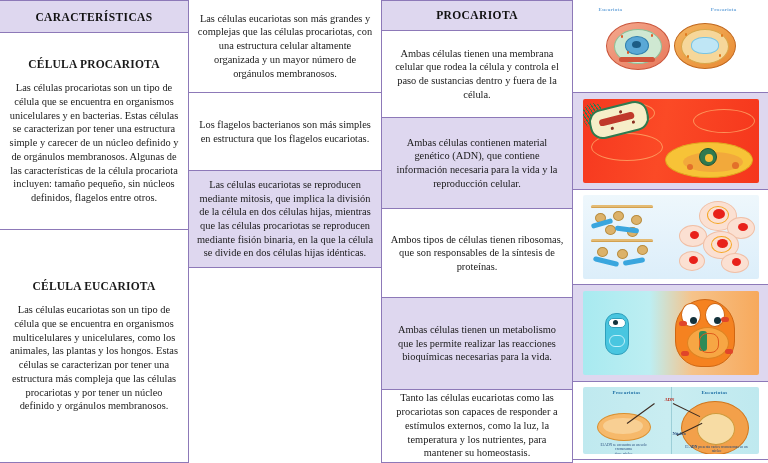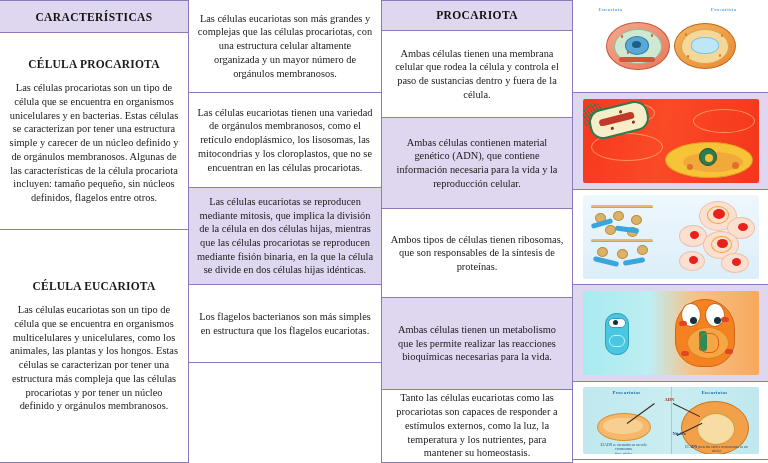--- a/index.html
+++ b/index.html
@@ -196,28 +196,25 @@
         <span class="cell-body">Las células eucariotas son un tipo de célula que se  encuentra en organismos multicelulares y  unicelulares, como los animales, las plantas y los hongos. Estas células se caracterizan por tener una estructura más compleja que las células procariotas y  por tener un núcleo definido y orgánulos  membranosos.</span>
       </div>
     </div>
   </div>
 
   <div class="col col-dif">
 
     <div class="cell white r1">
       <span class="cell-body">Las células eucariotas son más grandes y complejas  que las células procariotas, con una estructura celular  altamente organizada y un mayor número de orgánulos membranosos.</span>
     </div>
-    <div class="cell white r3">
-      <span class="cell-body">Las células eucariotas tienen una variedad de orgánulos membranosos, como el retículo endoplásmico, los lisosomas, las mitocondrias y los cloroplastos, que no se encuentran en las células  procariotas.</span>
+    <div class="cell white r5 lastrow">
+      <span class="cell-body">Los flagelos bacterianos son más simples en  estructura que los flagelos eucariotas.</span>
     </div>
     <div class="cell lav r4">
       <span class="cell-body">Las células eucariotas se reproducen mediante mitosis,  que implica la división de la célula en dos células  hijas, mientras que las células procariotas se reproducen mediante fisión binaria, en la que la  célula se divide en dos células hijas idénticas.</span>
-    </div>
-    <div class="cell white r5 lastrow">
-      <span class="cell-body">Los flagelos bacterianos son más simples en  estructura que los flagelos eucariotas.</span>
     </div>
   </div>
 
   <div class="col col-sim">
     <div class="hcell">PROCARIOTA</div>
 
     <div class="cell white r1">
       <span class="cell-body">Ambas células tienen una membrana celular que rodea la célula y controla el paso de sustancias dentro y fuera de la célula.</span>
     </div>
     <div class="cell lav r2">

